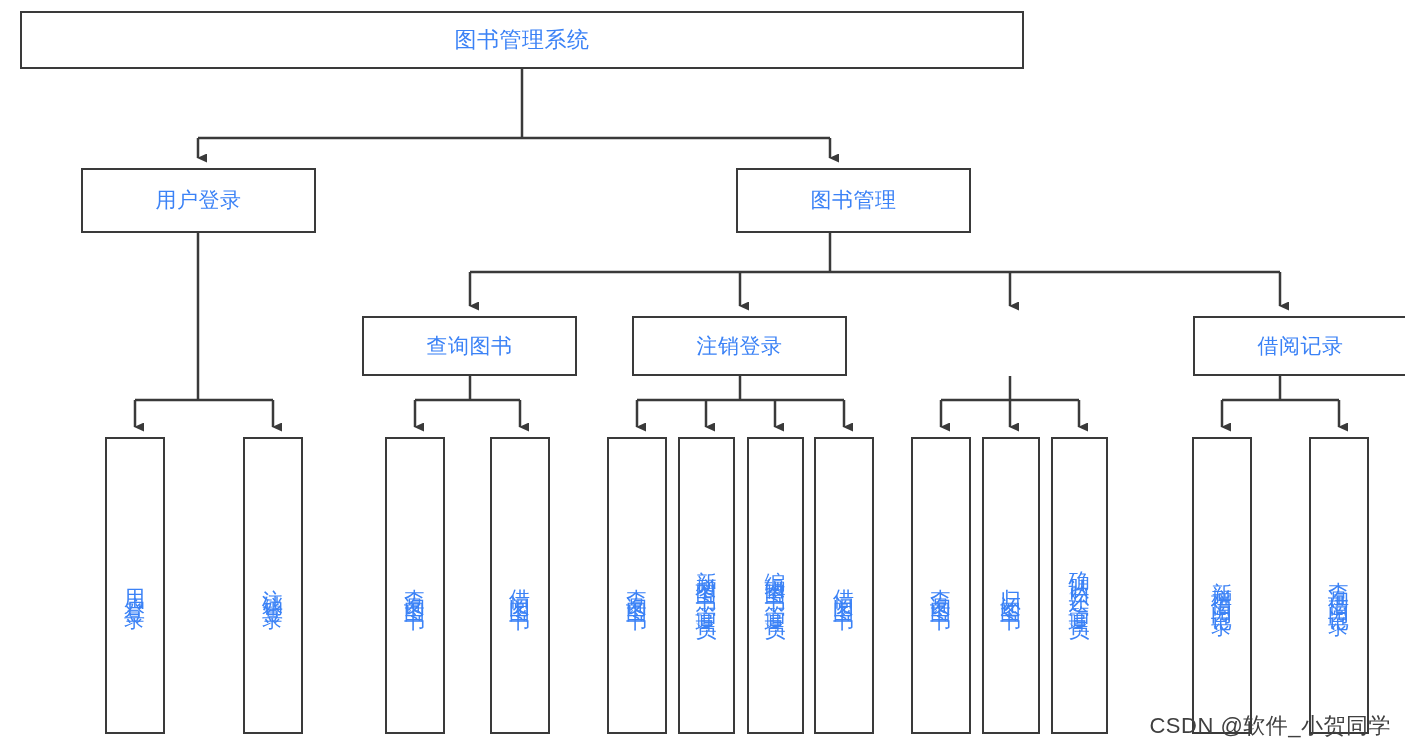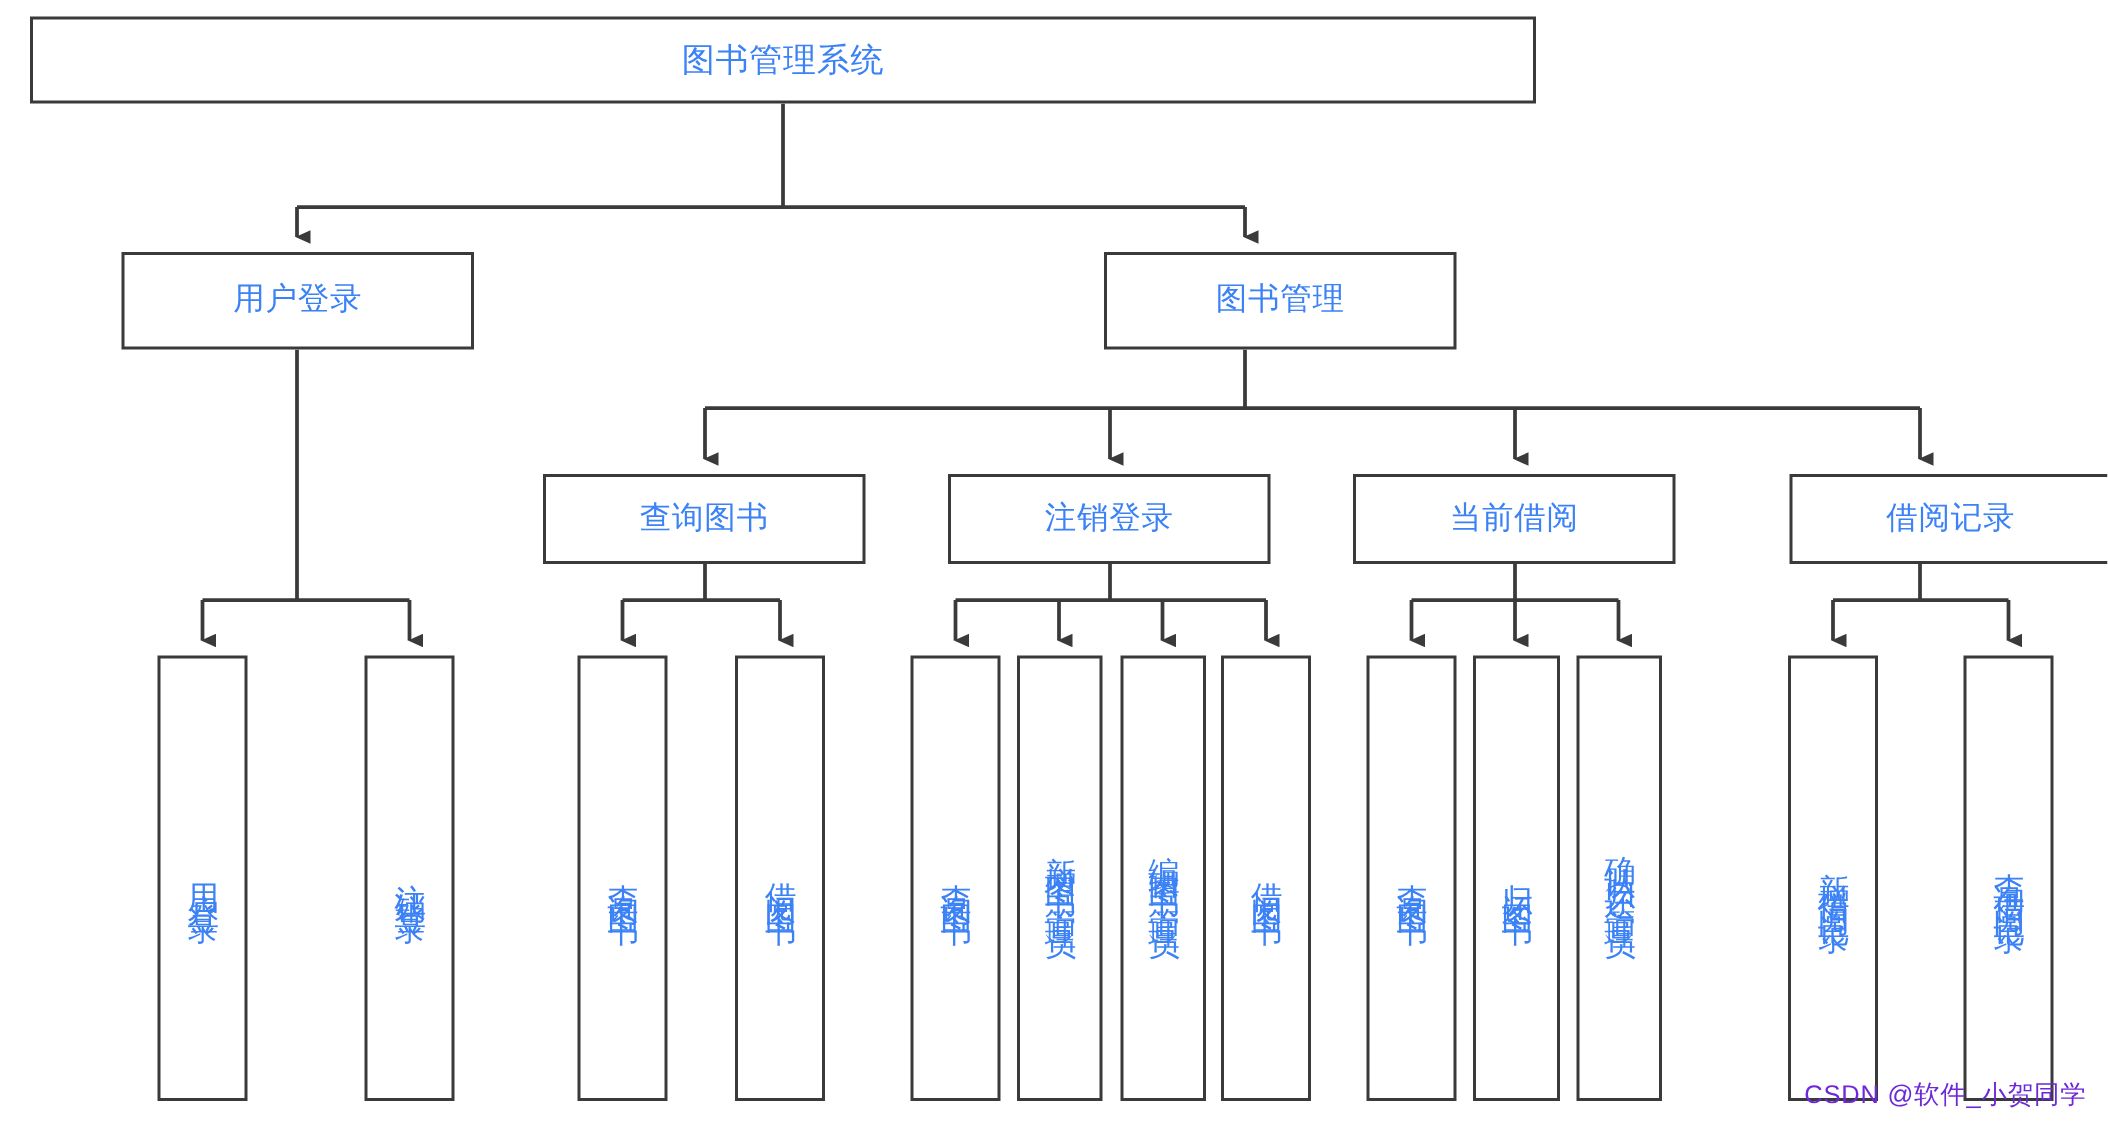--- a/index.html
+++ b/index.html
@@ -56,22 +56,22 @@
     text-orientation: upright;
     font-size: 21px;
     letter-spacing: 7px;
     line-height: 1;
     text-indent: 0;
   }
   .watermark {
     position: absolute;
     right: 14px;
     bottom: 6px;
-    font-size: 17px;
-    color: #6d28d9;
+    font-size: 22px;
+    color: #404040;
     white-space: nowrap;
     letter-spacing: 0.5px;
   }
 </style>
 </head>
 <body>
 
 <div id="canvas">
 
   <svg class="edges" viewBox="0 0 1405 747">
@@ -134,23 +134,20 @@
   <div class="node h" style="left:712px; top:168px; width:235px; height:65px;margin-left:24px;">
     <span class="lbl">图书管理</span>
   </div>
 
   <div class="node h" style="left:362px; top:316px; width:215px; height:60px;">
     <span class="lbl">查询图书</span>
   </div>
   <div class="node h" style="left:632px; top:316px; width:215px; height:60px;">
     <span class="lbl">注销登录</span>
   </div>
-  <div class="node h" style="left:902px; top:316px; width:215px; height:60px;">
-    <span class="lbl">当前借阅</span>
-  </div>
   <div class="node h" style="left:1172px; top:316px; width:215px; height:60px;margin-left:21px;">
     <span class="lbl">借阅记录</span>
   </div>
 
   <div class="node v" style="left:105px; top:437px; width:60px; height:297px;">
     <span class="lbl">用户登录</span>
   </div>
   <div class="node v" style="left:243px; top:437px; width:60px; height:297px;">
     <span class="lbl">注销登录</span>
   </div>

